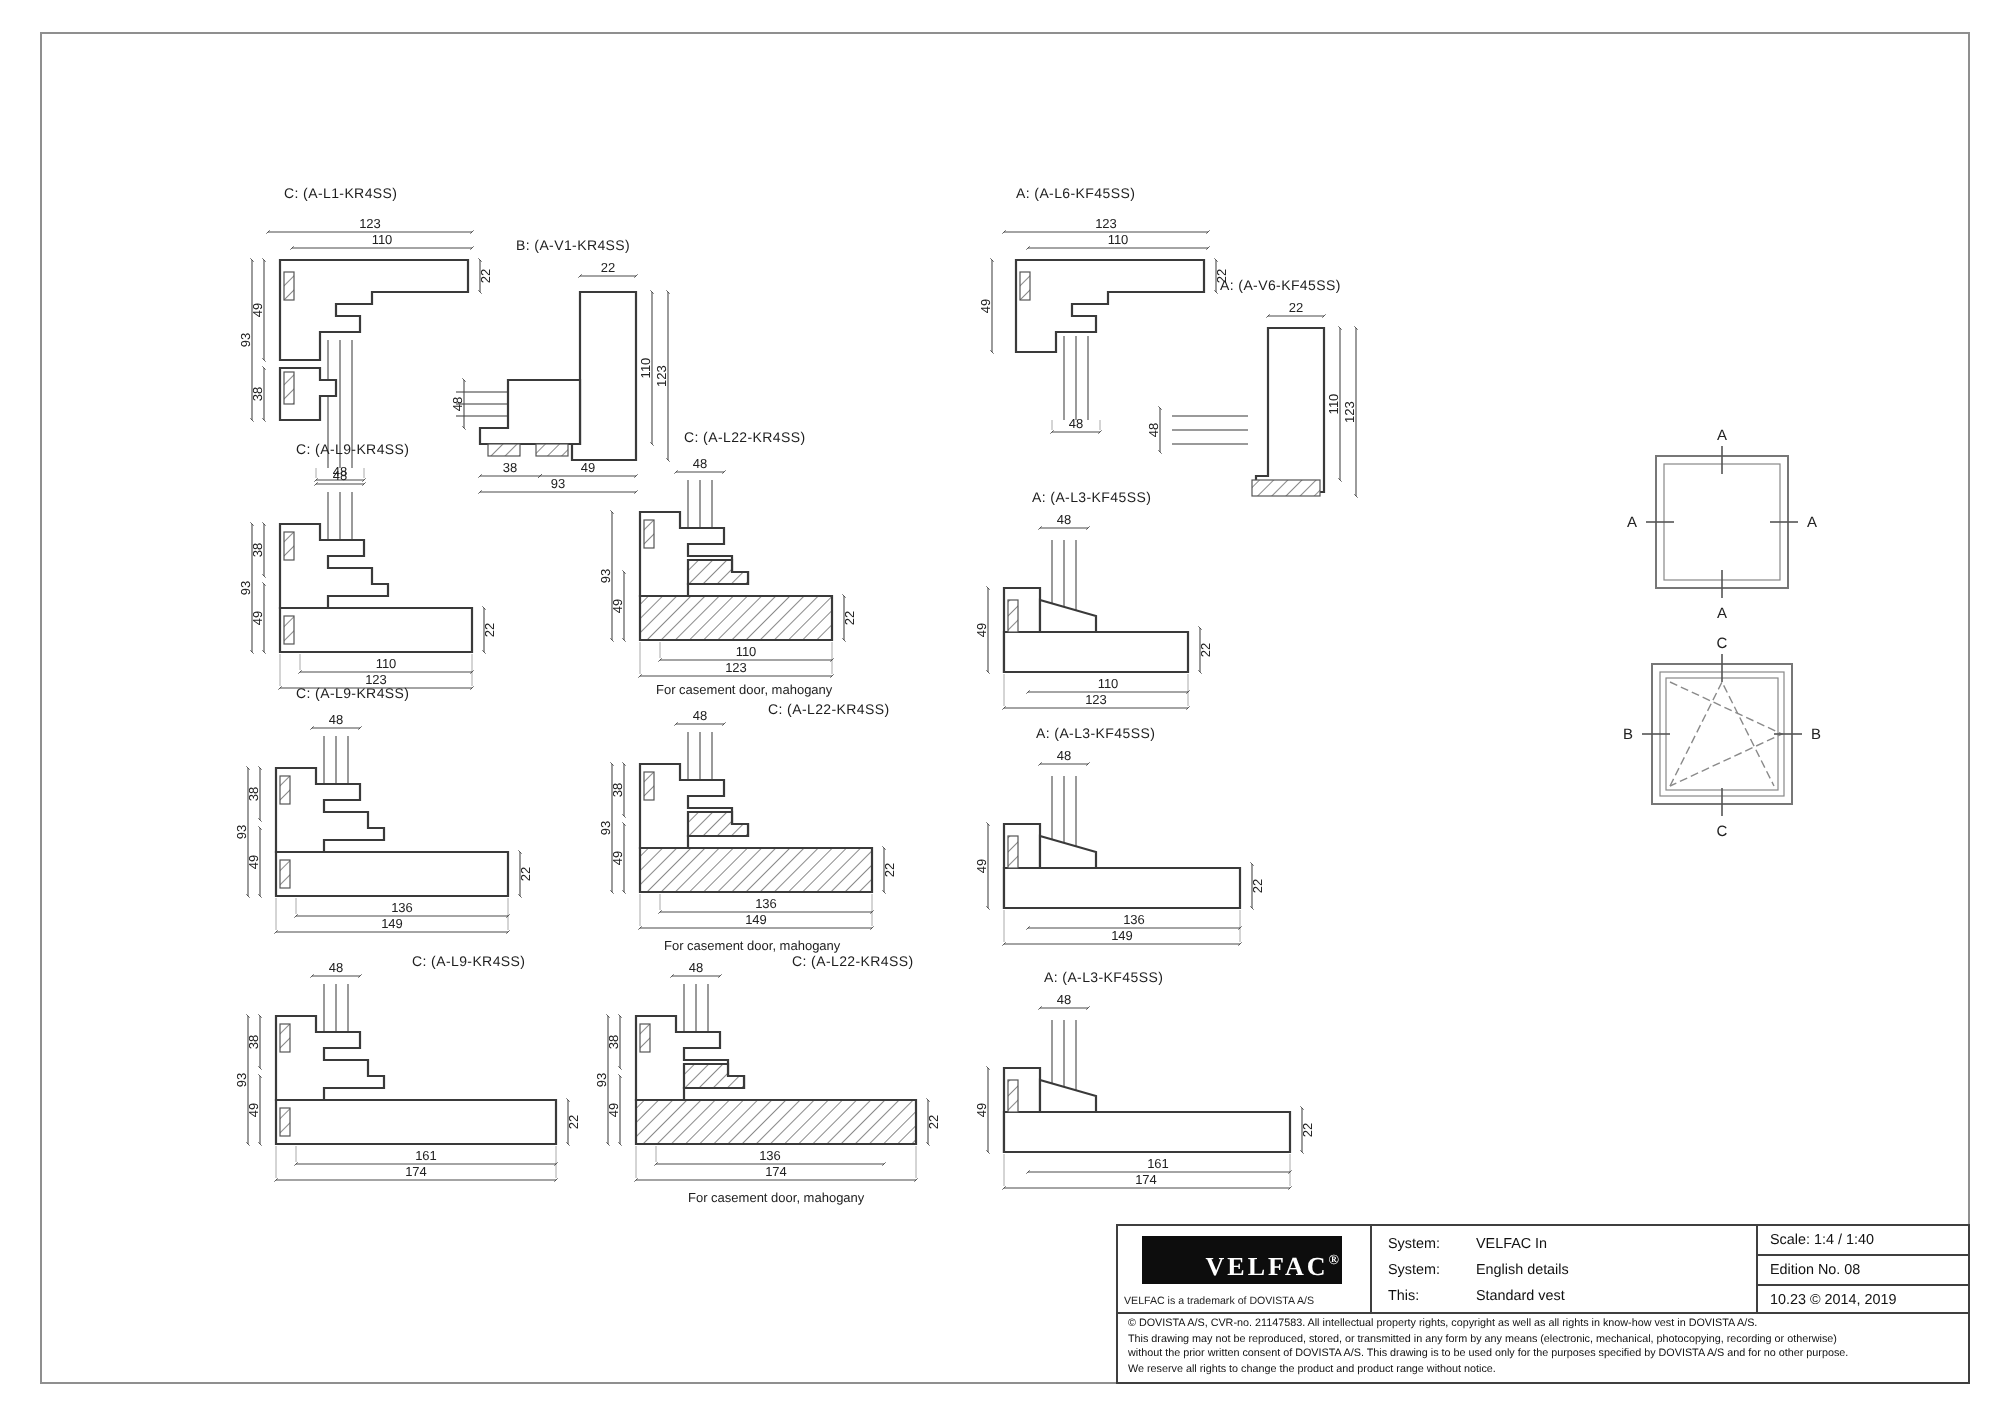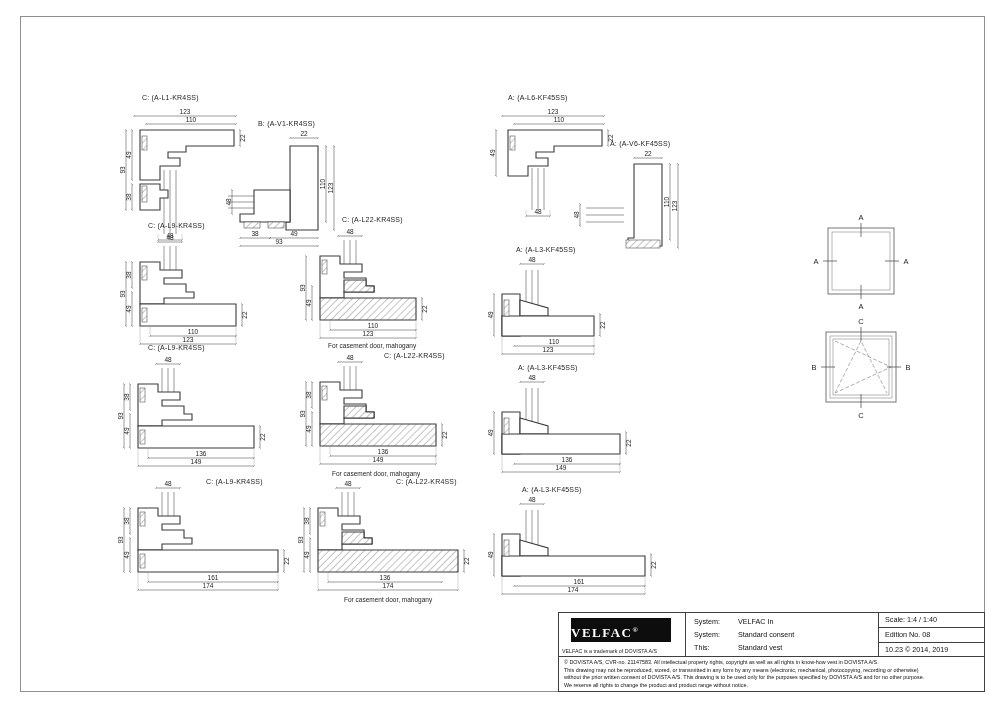--- a/index.html
+++ b/index.html
@@ -21,21 +21,21 @@
   svg text.el{font-size:7.5px}
   .elev{position:absolute}
   .elev svg{overflow:visible}
   .elev .fr{fill:none;stroke:#777;stroke-width:1}
   .elev .fr2{fill:none;stroke:#888;stroke-width:.6}
   .elev .tick{stroke:#555;stroke-width:.8}
   .elev .op{fill:none;stroke:#8a8a8a;stroke-width:.7;stroke-dasharray:4,2}
   .tb{position:absolute;left:558px;top:612px;width:427px;height:80px;border:1px solid #3f3f3f;background:#fff;display:flex;flex-direction:column}
   .tb-top{display:flex;height:46px;border-bottom:1px solid #3f3f3f}
   .tb-logo{width:127px;border-right:1px solid #3f3f3f;position:relative}
-  .logo-box{position:absolute;left:12px;top:5px;width:100px;height:24px;background:#0d0d0d;color:#fff;text-align:left;line-height:24px;font-size:13px;font-weight:bold;letter-spacing:1.5px;font-family:"Liberation Serif",serif}
+  .logo-box{position:absolute;left:12px;top:5px;width:100px;height:24px;background:#0d0d0d;color:#fff;text-align:right;line-height:24px;font-size:13px;font-weight:bold;letter-spacing:1.5px;font-family:"Liberation Serif",serif}
   .logo-reg{font-size:7px;vertical-align:super}
   .tm{position:absolute;left:3px;bottom:2px;font-size:5.3px;color:#1d1d1d;white-space:nowrap}
   .tb-info{width:193px;border-right:1px solid #3f3f3f;padding:2px 0 2px 8px;display:flex;flex-direction:column;justify-content:space-around}
   .tb-info .row{display:flex;font-size:7.2px;color:#111;align-items:flex-end}
   .tb-info .k{width:44px}
   .tb-meta{flex:1;display:flex;flex-direction:column}
   .tb-meta .cell{flex:1;display:flex;align-items:center;padding-left:6px;font-size:7.2px;color:#111;border-bottom:1px solid #3f3f3f}
   .tb-meta .cell:last-child{border-bottom:none}
   .cp{padding:2px 5px;font-size:5.4px;line-height:7.4px;color:#111}
 </style>
@@ -530,21 +530,21 @@
       <div class="logo-box"><span>VELFAC</span><span class="logo-reg">®</span></div>
       <div class="tm">VELFAC is a trademark of DOVISTA A/S</div>
     </div>
     <div class="tb-info">
       <div class="row">
         <span class="k">System:</span>
         <span>VELFAC In</span>
       </div>
       <div class="row">
         <span class="k">System:</span>
-        <span>Standard consent</span>
+        <span>English details</span>
       </div>
       <div class="row">
         <span class="k">This:</span>
         <span>Standard vest</span>
       </div>
     </div>
     <div class="tb-meta">
       <div class="cell">Scale: 1:4 / 1:40</div>
       <div class="cell">Edition No. 08</div>
       <div class="cell">10.23 © 2014, 2019</div>

